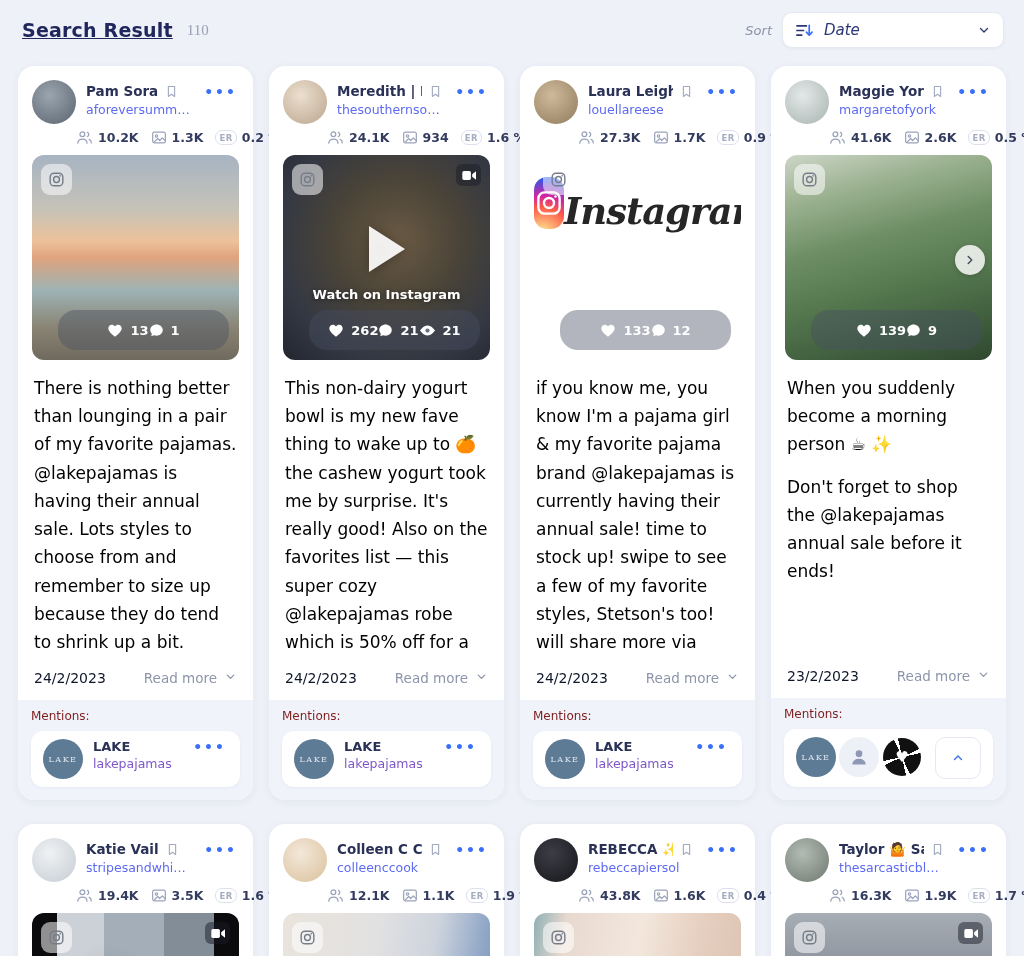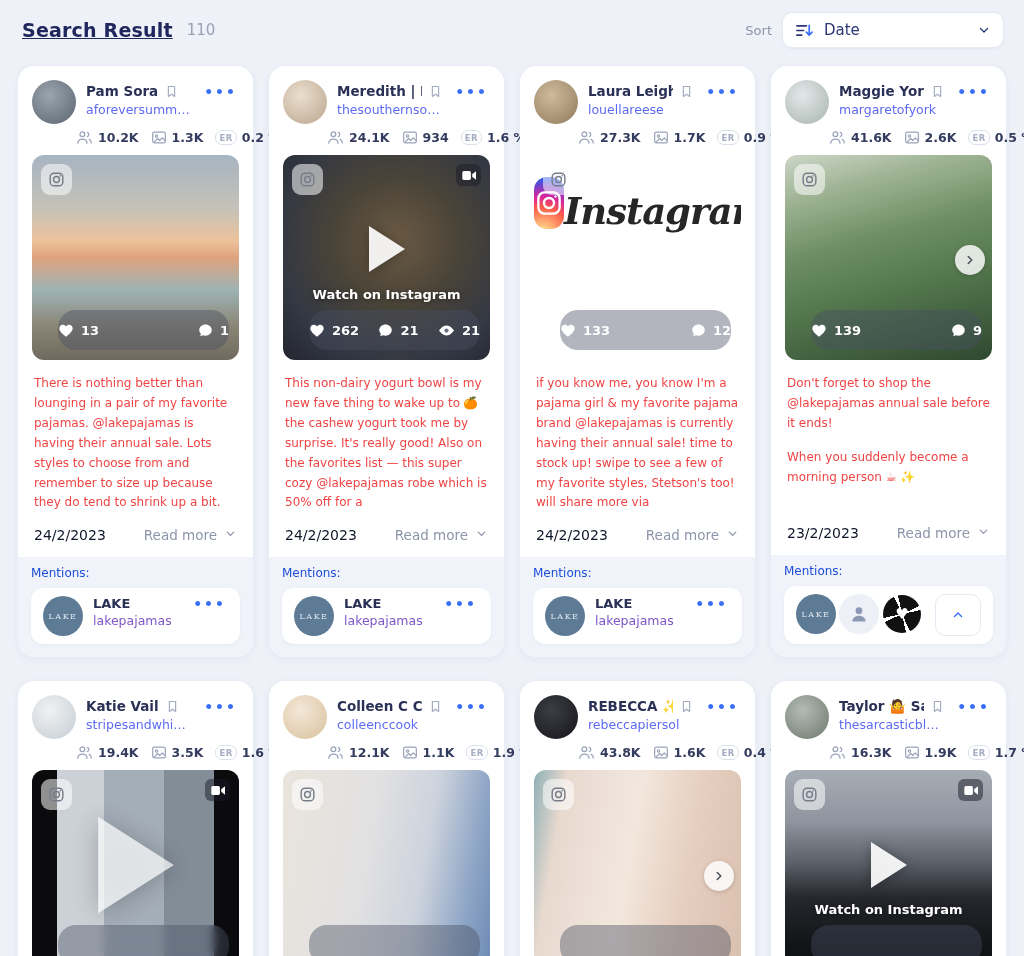--- a/index.html
+++ b/index.html
@@ -3,22 +3,22 @@
 <meta charset="utf-8">
 <style>
   * { margin:0; padding:0; box-sizing:border-box; }
   html,body { width:1024px; height:956px; overflow:hidden; }
   body { font-family:"DejaVu Sans","Liberation Sans",sans-serif; background:#eef1f8; color:#2a3156; }
   .app { width:1024px; height:956px; overflow:hidden; }
 
   
   .topbar { display:flex; align-items:center; padding:12px 20px 14px 22px; }
   .page-title { font-size:19px; font-weight:bold; color:#20275c; letter-spacing:.2px;text-decoration:underline; }
-  .result-count { font-size:15px; color:#9aa0b5; margin-left:14px; }
-  .sort-wrap { margin-left:auto; display:flex; align-items:center; gap:10px; }
+  .result-count { font-size:15px; color:#9aa0b5; margin-left:14px;font-family:Liberation Serif, serif; }
+  .sort-wrap { margin-left:auto; display:flex; align-items:center; gap:10px;font-style:italic; }
   .sort-label { font-size:13px; color:#8b92a8; }
   .sort-select { width:222px; height:36px; background:#fff; border:1px solid #e6eaf3; border-radius:10px;
     display:flex; align-items:center; gap:10px; padding:0 12px; cursor:pointer;
     box-shadow:0 1px 3px rgba(45,55,100,.05); }
   .sort-value { font-size:15px; color:#2b3674; font-weight:500; flex:1; }
 
   
   .grid { display:grid; grid-template-columns:repeat(4,1fr); gap:24px 16px; padding:4px 18px 0; align-items:stretch; }
 
   
@@ -35,21 +35,21 @@
   .stat { display:flex; align-items:center; gap:5px; font-size:12.5px; font-weight:bold; color:#333b5e; white-space:nowrap; }
   .er-badge { border:1.5px solid #dbe0ec; border-radius:7px; font-size:8.5px; color:#a5adc2; padding:1.5px 3px; font-weight:bold; letter-spacing:.5px; }
 
   
   .media { margin:2px 14px 0; height:205px; border-radius:12px; position:relative; overflow:hidden; cursor:pointer; }
   .ig-badge { position:absolute; top:9px; left:9px; width:31px; height:31px; border-radius:9px;
     background:rgba(255,255,255,.55); display:flex; align-items:center; justify-content:center; }
   .vid-badge { position:absolute; top:9px; right:9px; width:25px; height:22px; border-radius:6px;
     background:rgba(25,28,40,.5); display:flex; align-items:center; justify-content:center; }
   .statbar { position:absolute; left:26px; right:10px; bottom:10px; height:40px; border-radius:18px;
-    background:rgba(72,78,98,.42); backdrop-filter:blur(5px); display:flex; align-items:center; justify-content:space-between;
+    background:rgba(72,78,98,.42); backdrop-filter:blur(5px); display:flex; align-items:center; justify-content:center;
     color:#fff; z-index:3; }
   .mstat { display:flex; align-items:center; gap:7px; font-size:13px; font-weight:bold; color:#fff; }
   .play { position:absolute; left:50%; top:46%; transform:translate(-50%,-50%); width:0; height:0; z-index:2;
     border-left:36px solid rgba(255,255,255,.92); border-top:23px solid transparent; border-bottom:23px solid transparent;
     filter:drop-shadow(0 1px 6px rgba(0,0,0,.35)); cursor:pointer; }
   .media.large-play .play { transform:translate(-50%,-50%) scale(2.1); opacity:.75; }
   .watch { position:absolute; left:0; right:0; bottom:58px; text-align:center; color:#fff; font-weight:bold;
     font-size:13px; text-shadow:0 1px 5px rgba(0,0,0,.45); z-index:2; }
   .carousel-btn { position:absolute; right:7px; top:44%; width:30px; height:30px; border-radius:50%;
     background:rgba(255,255,255,.82); display:flex; align-items:center; justify-content:center; z-index:4; cursor:pointer;
@@ -79,29 +79,29 @@
   .grid .card:nth-child(1) .avatar { background:radial-gradient(circle at 40% 35%,#9aa5b0,#5b646e); }
   .grid .card:nth-child(2) .avatar { background:radial-gradient(circle at 40% 35%,#ecdfcf,#b9a58d); }
   .grid .card:nth-child(3) .avatar { background:radial-gradient(circle at 40% 35%,#cfba9c,#8f7a5c); }
   .grid .card:nth-child(4) .avatar { background:radial-gradient(circle at 40% 35%,#e3e8e8,#a8b4b0); }
   .grid .card:nth-child(5) .avatar { background:radial-gradient(circle at 40% 35%,#f0f2f4,#c4ccd2); }
   .grid .card:nth-child(6) .avatar { background:radial-gradient(circle at 40% 35%,#f4e8da,#d9c09a); }
   .grid .card:nth-child(7) .avatar { background:radial-gradient(circle at 40% 35%,#3d3d46,#15151a); }
   .grid .card:nth-child(8) .avatar { background:radial-gradient(circle at 40% 35%,#b2bcb4,#6e786f); }
 
   
-  .caption { padding:14px 16px 0; font-size:12px; line-height:1.66; color:#ef4444; }
+  .caption { padding:14px 16px 0; font-size:17px; line-height:1.66; color:#000000; }
   .caption p + p { margin-top:14px; }
   .footer-row { display:flex; justify-content:space-between; align-items:center; padding:14px 16px 14px; margin-top:auto; }
   .date { font-size:14px; color:#0f172a; font-weight:500; }
   .read-more { display:flex; align-items:flex-start; gap:7px; font-size:13.5px; color:#8d95aa; cursor:pointer; }
 
   
   .mentions { background:#f0f3fa; border-radius:0 0 16px 16px; padding:9px 13px 13px; }
-  .mentions-label { font-size:12px; color:#1d4ed8; margin-bottom:8px; }
+  .mentions-label { font-size:12px; color:#7f1d1d; margin-bottom:8px; }
   .mention-box { background:#fff; border-radius:12px; padding:8px 12px; display:flex; align-items:flex-start; gap:10px;
     box-shadow:0 1px 3px rgba(50,60,100,.06); min-height:56px; }
   .lake-avatar { width:40px; height:40px; border-radius:50%; background:#5e7b96; color:#dfe7ee; flex:0 0 40px;
     display:flex; align-items:center; justify-content:center; font-size:8px; letter-spacing:1.5px;
     font-family:"DejaVu Serif","Liberation Serif",serif; }
   .mention-info { flex:1; min-width:0; }
   .mention-name { font-size:13px; font-weight:bold; color:#2a3156; }
   .mention-handle { font-size:12.5px; color:#7d57c8; margin-top:2px; }
   .m-avatars { display:flex; align-items:center; flex:1; }
   .m-av { width:40px; height:40px; border-radius:50%; display:flex; align-items:center; justify-content:center; margin-right:3px; cursor:pointer; }
@@ -556,22 +556,22 @@
                   <path d="M12 2.5C6.5 2.5 2 6.4 2 11.2c0 2.2 1 4.2 2.5 5.8L3.6 21l4.3-1.5c1.3.4 2.7.7 4.1.7 5.5 0 10-3.9 10-8.9S17.5 2.5 12 2.5z"></path>
                 </svg>
           </span>
           <span>9</span>
         </span>
 
       </div>
     </div>
 
     <div class="caption">
+          <p>When you suddenly become a morning person ☕ ✨</p>
           <p>Don't forget to shop the @lakepajamas annual sale before it ends!</p>
-          <p>When you suddenly become a morning person ☕ ✨</p>
         </div>
 
     <div class="footer-row">
       <span class="date">23/2/2023</span>
       <span class="read-more">
         <span>Read more</span>
         <svg width="13" height="13" viewBox="0 0 24 24" fill="none">
               <path d="M6 9.5l6 6 6-6" stroke="#8d95aa" stroke-width="2.4" stroke-linecap="round" stroke-linejoin="round"></path>
             </svg>
       </span>

